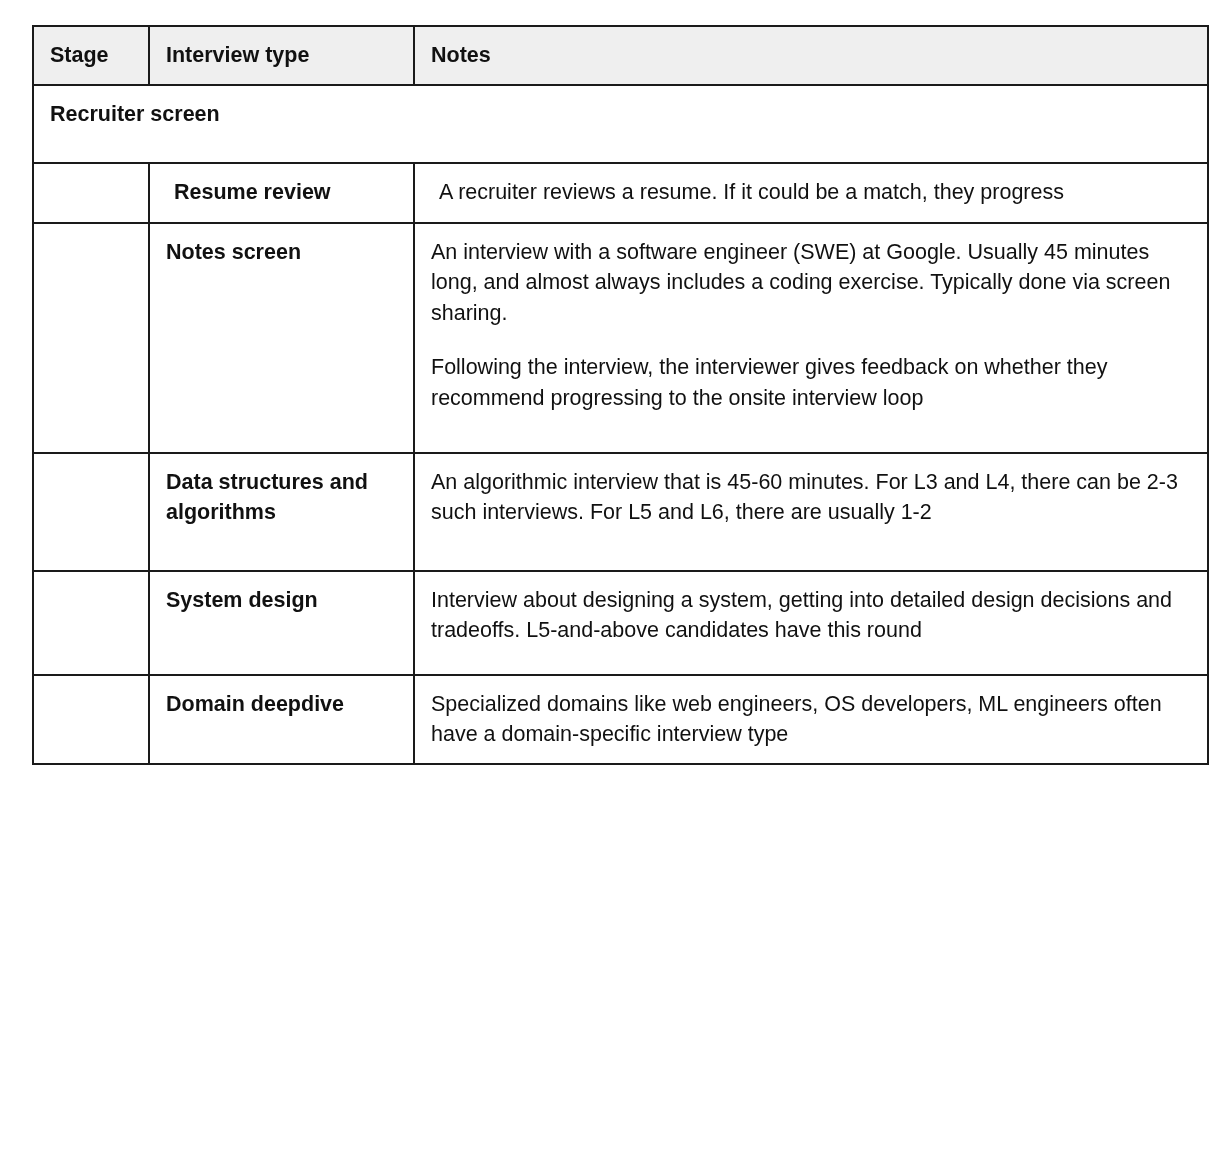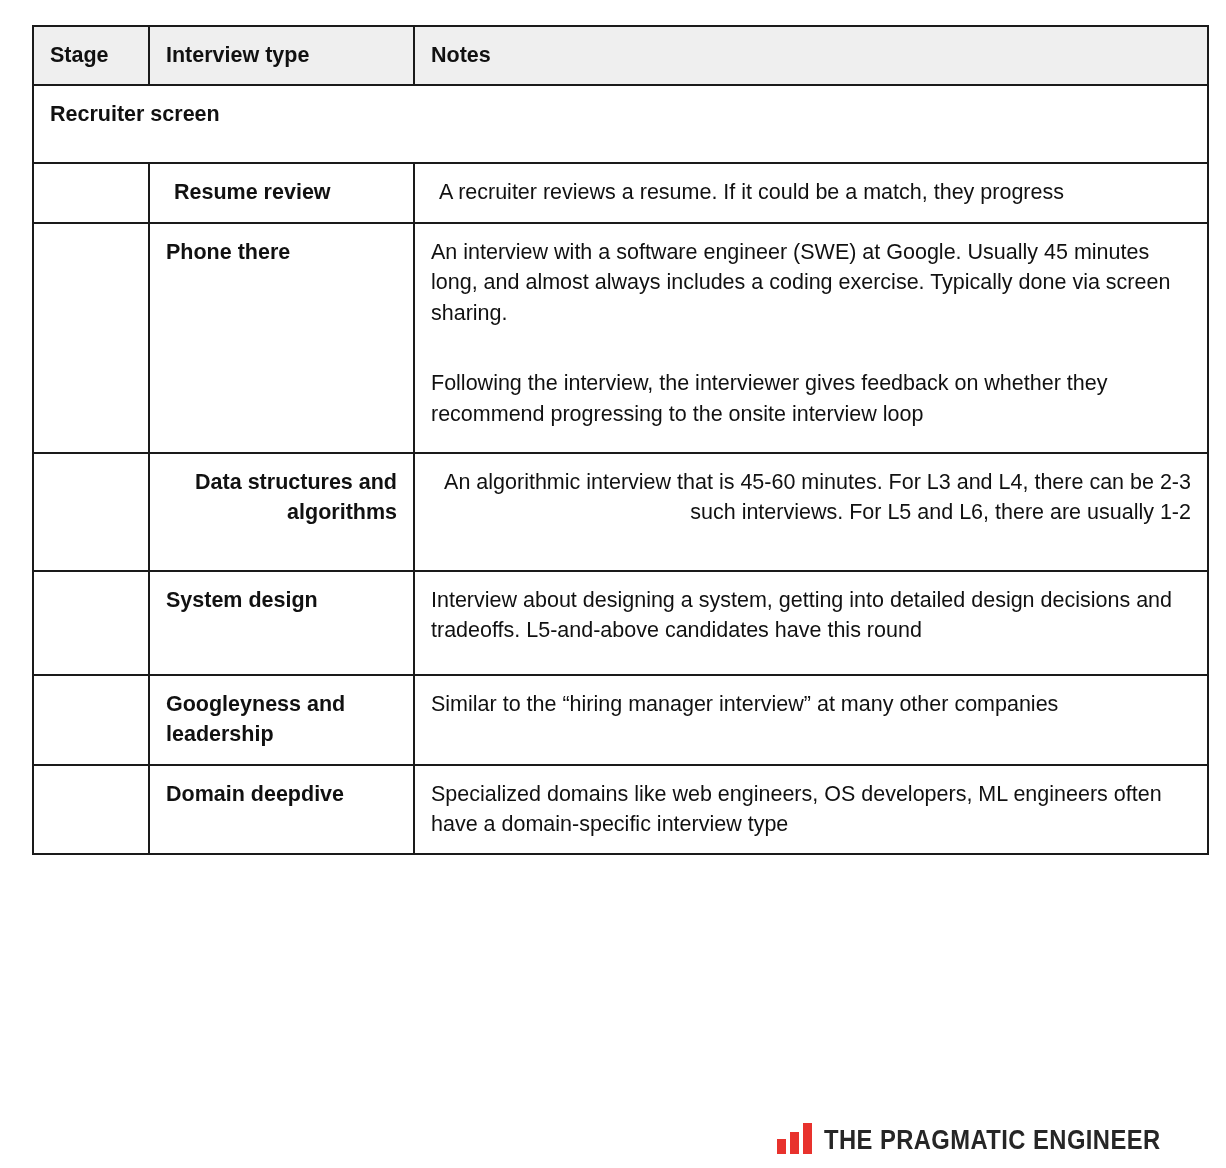--- a/index.html
+++ b/index.html
@@ -63,29 +63,29 @@
   }
   td.type-cell {
     font-weight: bold;
     font-size: 21.5px;
     line-height: 1.38;
   }
   td.notes-cell p {
     margin: 0;
   }
   td.notes-cell p + p {
-    margin-top: 40px;
+    margin-top: 24px;
   }
 
   
   tr.r-resume td        { height: 60px; padding-left: 24px; }
   tr.r-recruiter-call td{ height: 92px; }
   tr.r-phone td         { height: 230px; }
   tr.r-takehome td      { height: 60px; }
-  tr.r-dsa td           { height: 118px; text-align: right; }
+  tr.r-dsa td           { height: 118px; }
   tr.r-sysdesign td     { height: 104px; }
   tr.r-googleyness td   { height: 90px; }
   tr.r-domain td        { height: 68px; margin-top: 8px; }
 
   
   .logo {
     position: absolute;
     right: 19px;
     bottom: 14px;
     display: flex;
@@ -144,61 +144,46 @@
       <tr class="r-resume">
         <td class="empty-cell"></td>
         <td class="type-cell">Resume review</td>
         <td class="notes-cell">
             <p>A recruiter reviews a resume. If it could be a match, they progress</p>
           </td>
       </tr>
 
       <tr class="r-phone">
         <td class="empty-cell"></td>
-        <td class="type-cell">Phone there</td>
+        <td class="type-cell">Notes screen</td>
         <td class="notes-cell">
           <p>An interview with a software engineer (SWE) at Google. Usually 45 minutes long, and almost always includes a coding exercise. Typically done via screen sharing.</p>
           <p>Following the interview, the interviewer gives feedback on whether they recommend progressing to the onsite interview loop</p>
         </td>
       </tr>
 
       <tr class="r-dsa">
         <td class="empty-cell"></td>
         <td class="type-cell">Data structures and algorithms</td>
         <td class="notes-cell">
             <p>An algorithmic interview that is 45-60 minutes. For L3 and L4, there can be 2-3 such interviews. For L5 and L6, there are usually 1-2</p>
           </td>
       </tr>
       <tr class="r-sysdesign">
         <td class="empty-cell"></td>
         <td class="type-cell">System design</td>
         <td class="notes-cell">
             <p>Interview about designing a system, getting into detailed design decisions and tradeoffs. L5-and-above candidates have this round</p>
           </td>
       </tr>
-      <tr class="r-googleyness">
-        <td class="empty-cell"></td>
-        <td class="type-cell">Googleyness and leadership</td>
-        <td class="notes-cell">
-            <p>Similar to the “hiring manager interview” at many other companies</p>
-          </td>
-      </tr>
       <tr class="r-domain">
         <td class="empty-cell"></td>
         <td class="type-cell">Domain deepdive</td>
         <td class="notes-cell">
             <p>Specialized domains like web engineers, OS developers, ML engineers often have a domain-specific interview type</p>
           </td>
       </tr>
 
     </tbody>
   </table>
 
-  <div class="logo">
-    <div class="logo-bars">
-      <span class="b1"></span>
-      <span class="b2"></span>
-      <span class="b3"></span>
-    </div>
-    <div class="logo-text">THE PRAGMATIC ENGINEER</div>
-  </div>
 
 </div>
 
 </body></html>

